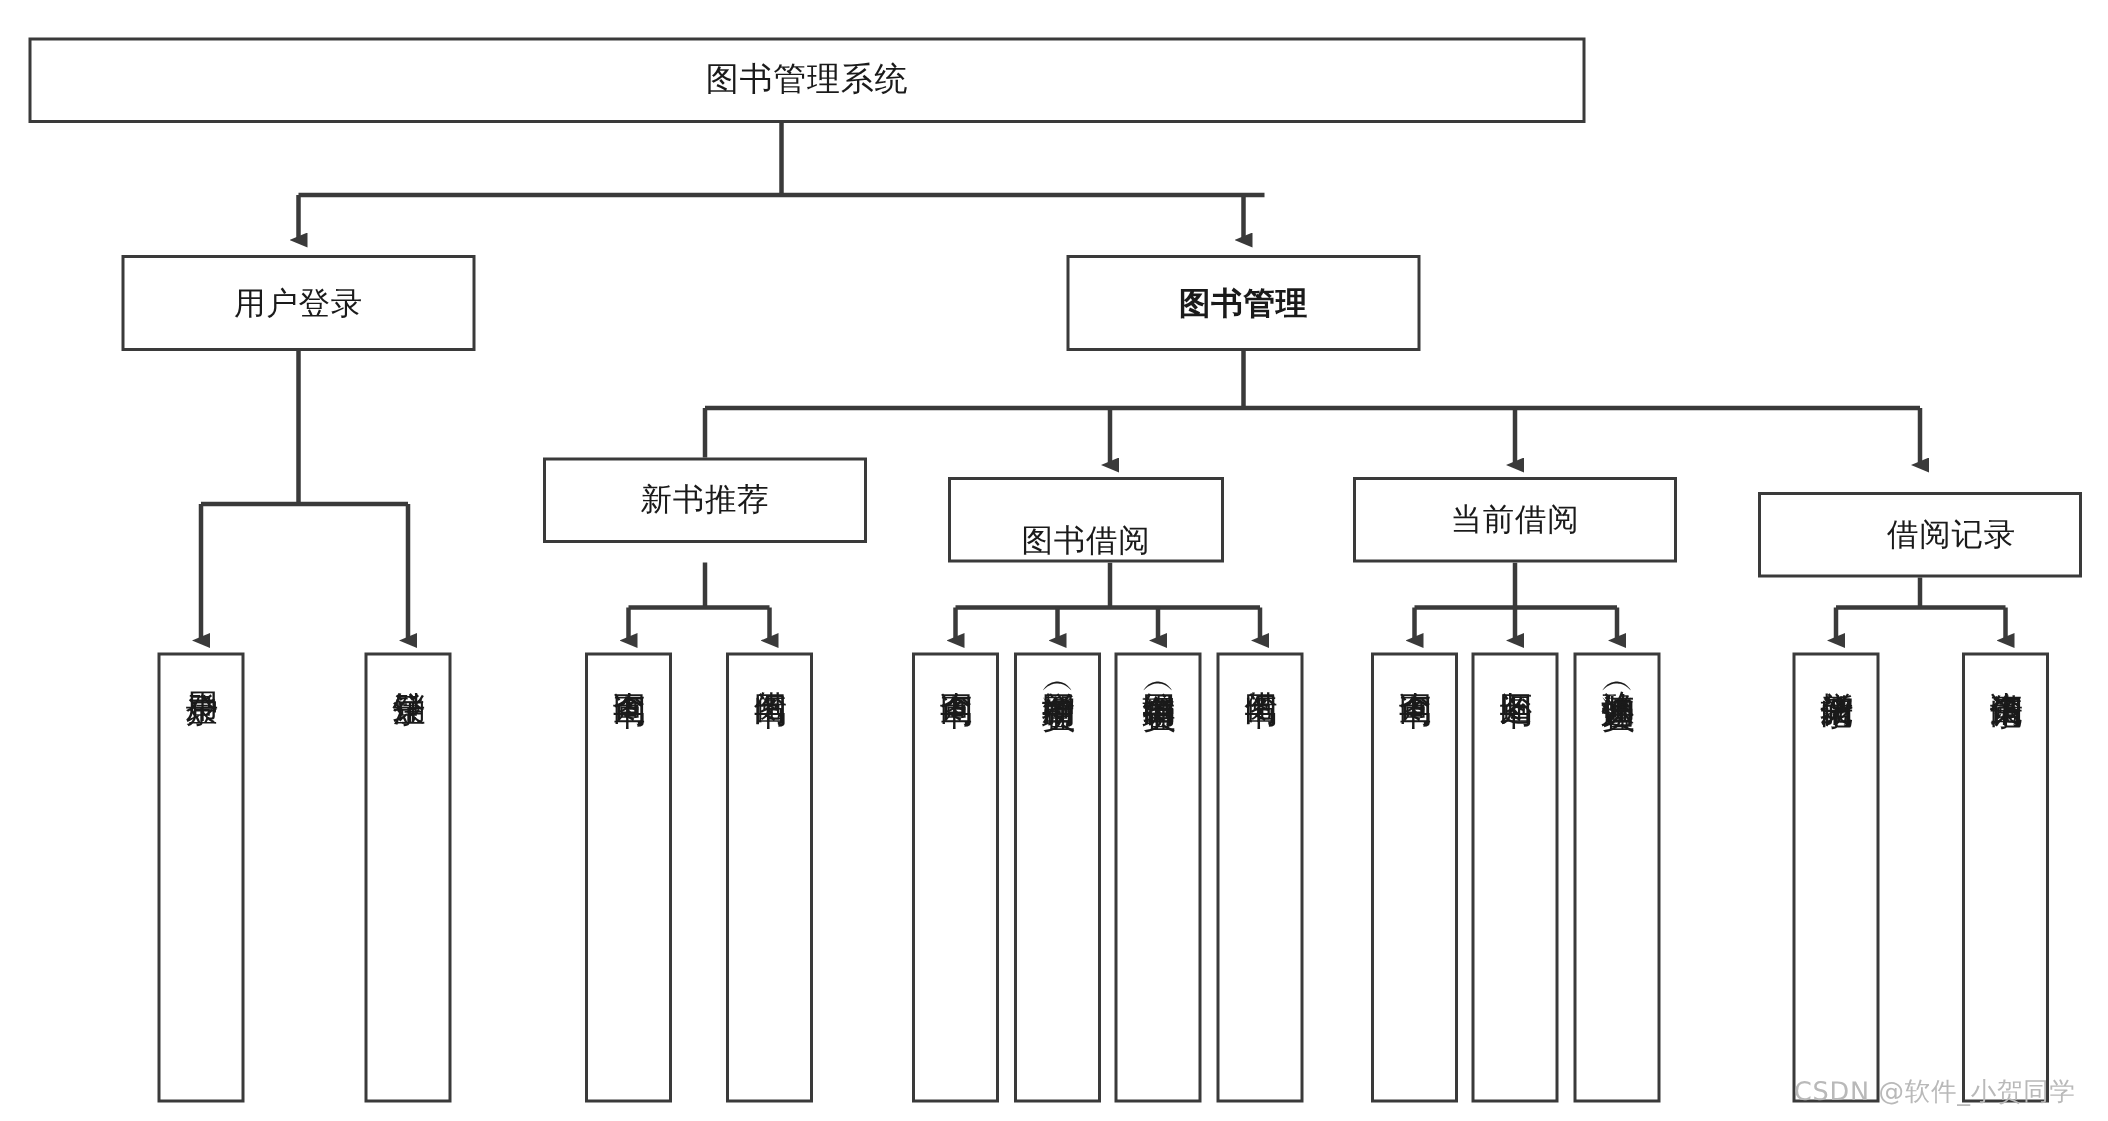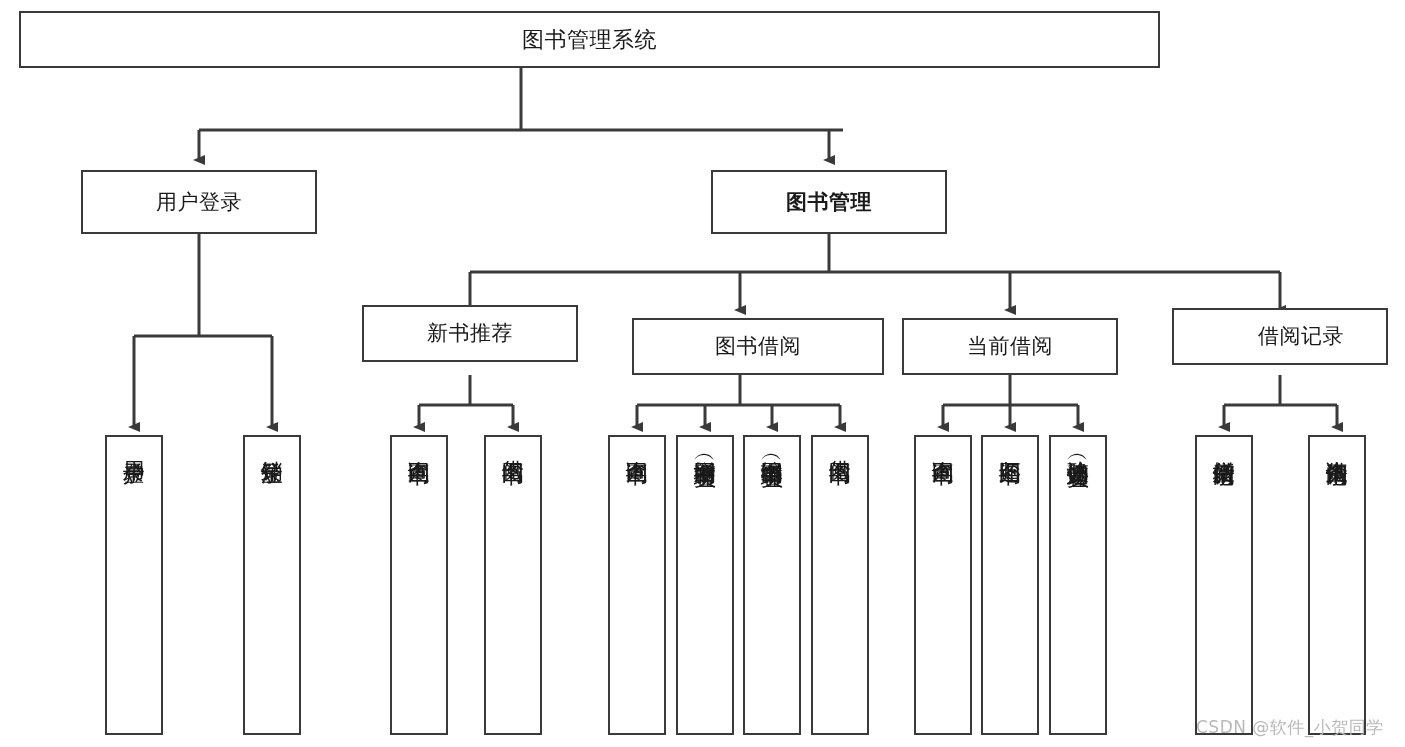--- a/index.html
+++ b/index.html
@@ -117,41 +117,41 @@
       <path d="M1010,405 L1010,427" marker-end="url(#arrow)"></path>
       <path d="M1078,405 L1078,427" marker-end="url(#arrow)"></path>
 
       <path d="M1280,375 L1280,405"></path>
       <path d="M1224,405 L1337,405"></path>
       <path d="M1224,405 L1224,427" marker-end="url(#arrow)"></path>
       <path d="M1337,405 L1337,427" marker-end="url(#arrow)"></path>
     </g>
   </svg>
 
-  <div class="node root horiz" style="left:19px; top:11px; width:1141px; height:57px;justify-content:center;">
+  <div class="node root horiz" style="left:19px; top:25px; width:1038px; height:57px;justify-content:center;">
     <span class="lbl">图书管理系统</span>
   </div>
 
   <div class="node horiz" style="left:81px; top:170px; width:236px; height:64px;">
     <span class="lbl">用户登录</span>
   </div>
   <div class="node horiz" style="left:711px; top:170px; width:236px; height:64px;font-weight:bold;">
     <span class="lbl">图书管理</span>
   </div>
 
   <div class="node horiz" style="left:362px; top:305px; width:216px; height:57px;">
     <span class="lbl">新书推荐</span>
   </div>
-  <div class="node horiz" style="left:632px; top:318px; width:252px; height:57px;">
+  <div class="node horiz" style="left:632px; top:318px; width:184px; height:57px;align-items:flex-end;">
     <span class="lbl">图书借阅</span>
   </div>
   <div class="node horiz" style="left:902px; top:318px; width:216px; height:57px;">
     <span class="lbl">当前借阅</span>
   </div>
-  <div class="node horiz" style="left:1172px; top:308px; width:216px; height:57px;padding-left:42px;">
+  <div class="node horiz" style="left:1172px; top:328px; width:216px; height:57px;padding-left:42px;">
     <span class="lbl">借阅记录</span>
   </div>
 
   <div class="node leaf" style="left:105px; top:435px; width:58px; height:300px;">
     <span class="lbl">用户登录</span>
   </div>
   <div class="node leaf" style="left:243px; top:435px; width:58px; height:300px;">
     <span class="lbl">注销登录</span>
   </div>
 

